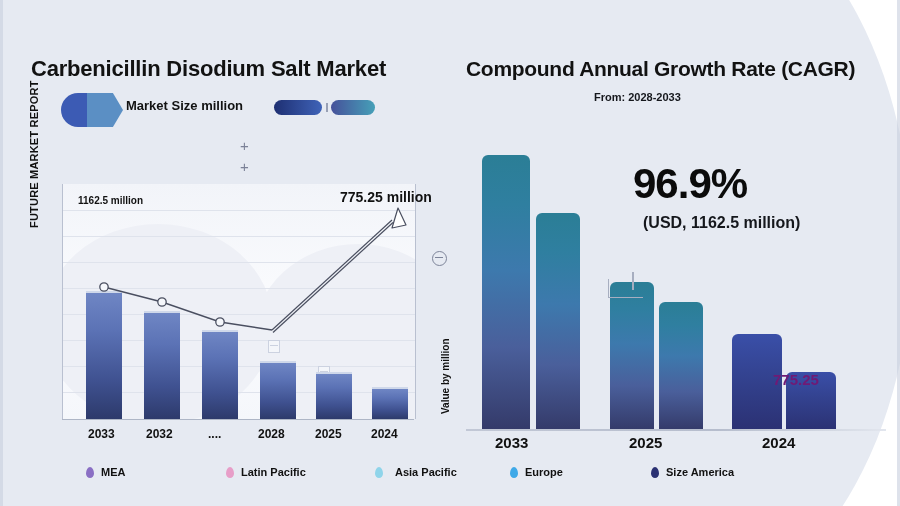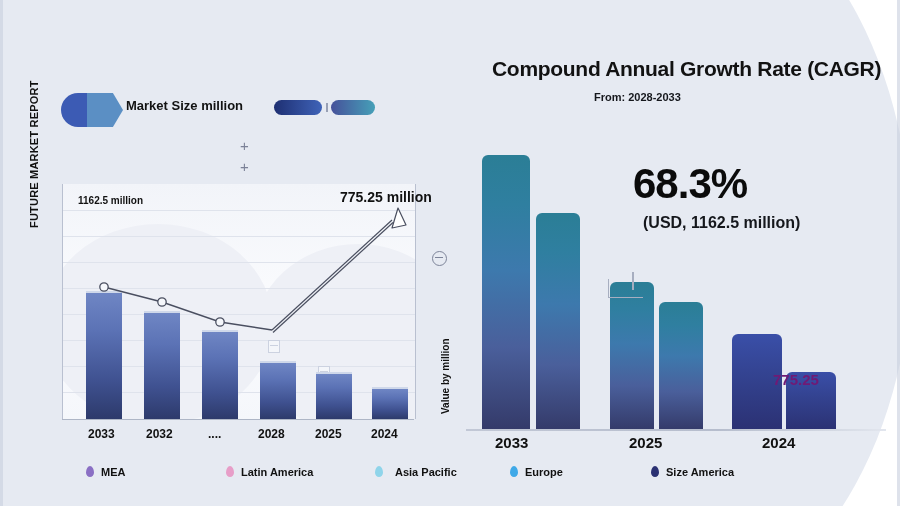--- a/index.html
+++ b/index.html
@@ -32,21 +32,21 @@
     position:absolute;right:0;top:0;width:3px;height:506px;background:#c8cfdd;opacity:.6;
   }
 
   
   .title-left{
     position:absolute;left:31px;top:56px;
     font-size:22px;font-weight:bold;color:#121212;letter-spacing:-.2px;
     white-space:nowrap;
   }
   .title-right{
-    position:absolute;left:492px;top:57px;
+    position:absolute;left:466px;top:57px;
     font-size:21px;font-weight:bold;color:#121212;letter-spacing:-.3px;
     white-space:nowrap;
   }
   .subtitle-right{
     position:absolute;left:594px;top:91px;
     font-size:11px;font-weight:bold;color:#15171c;white-space:nowrap;
   }
 
   
   .logo-mark{
@@ -178,35 +178,36 @@
     border-left:1.5px solid #a7aec0;border-bottom:1.5px solid #a7aec0;
   }
   .lmark2{
     position:absolute;left:632px;top:272px;width:1.5px;height:18px;background:#a7aec0;
   }
 
   
   .legend{
     position:absolute;left:86px;top:466px;width:760px;height:20px;
   }
-  .leg-item{position:absolute;top:0;display:flex;align-items:flex-start;gap:7px;white-space:nowrap;}
+  .leg-item{position:absolute;top:0;display:flex;align-items:flex-end;gap:7px;white-space:nowrap;}
   .leg-dot{width:8px;height:11px;border-radius:50% 50% 50% 50%/60% 60% 40% 40%;}
   .leg-text{font-size:11px;font-weight:bold;color:#111;}
 </style>
 </head>
 <body>
 
 <div id="stage">
 
   <div class="bg-panel"></div>
   <div class="bg-white-right"></div>
   <div class="bg-arc"></div>
   <div class="edge-left"></div>
   <div class="edge-right"></div>
 
+  <div class="title-left">Carbenicillin Disodium Salt  Market</div>
   <div class="title-right">Compound Annual Growth Rate (CAGR)</div>
   <div class="subtitle-right">From: 2028-2033</div>
 
   <div class="logo-mark">
     <div class="logo-hex-a"></div>
     <div class="logo-hex-b"></div>
   </div>
   <div class="logo-caption">Market Size million</div>
   <div class="pill-a"></div>
   <div class="pill-dot"></div>
@@ -278,32 +279,32 @@
   </div>
   <div class="raxis"></div>
 
   <div class="rx-label" style="left:495px;">2033</div>
   <div class="rx-label" style="left:629px;">2025</div>
   <div class="rx-label" style="left:762px;">2024</div>
 
   <div class="lmark"></div>
   <div class="lmark2"></div>
 
-  <div class="cagr-value">68.3%</div>
+  <div class="cagr-value">96.9%</div>
   <div class="cagr-sub">(USD, 1162.5 million)</div>
   <div class="value-label">775.25</div>
 
   <div class="legend">
     <div class="leg-item" style="left:0px;">
       <span class="leg-dot" style="background: rgb(138, 111, 196);"></span>
       <span class="leg-text">MEA</span>
     </div>
     <div class="leg-item" style="left:140px;">
       <span class="leg-dot" style="background: rgb(231, 158, 200);"></span>
-      <span class="leg-text">Latin America</span>
+      <span class="leg-text">Latin Pacific</span>
     </div>
     <div class="leg-item" style="left:289px;gap:12px;">
       <span class="leg-dot" style="background: rgb(143, 212, 234);"></span>
       <span class="leg-text">Asia Pacific</span>
     </div>
     <div class="leg-item" style="left:424px;">
       <span class="leg-dot" style="background: rgb(63, 169, 232);"></span>
       <span class="leg-text">Europe</span>
     </div>
     <div class="leg-item" style="left:565px;">

